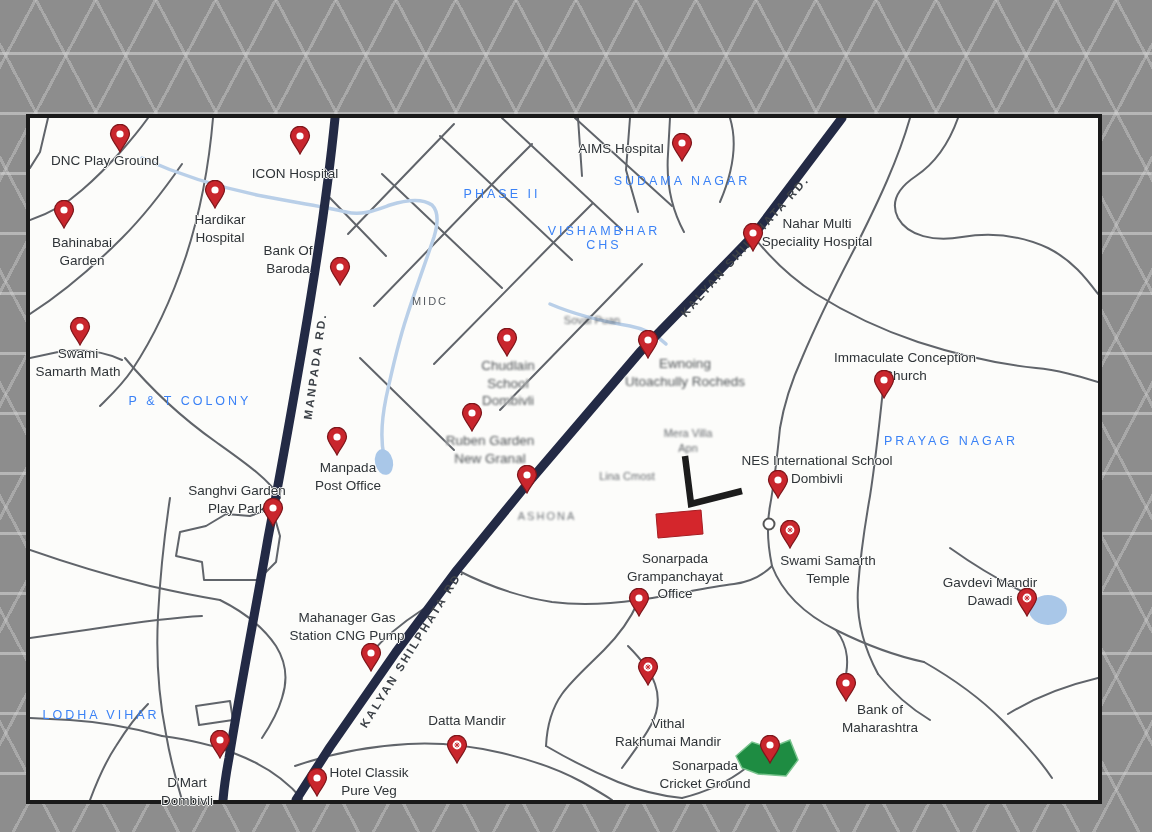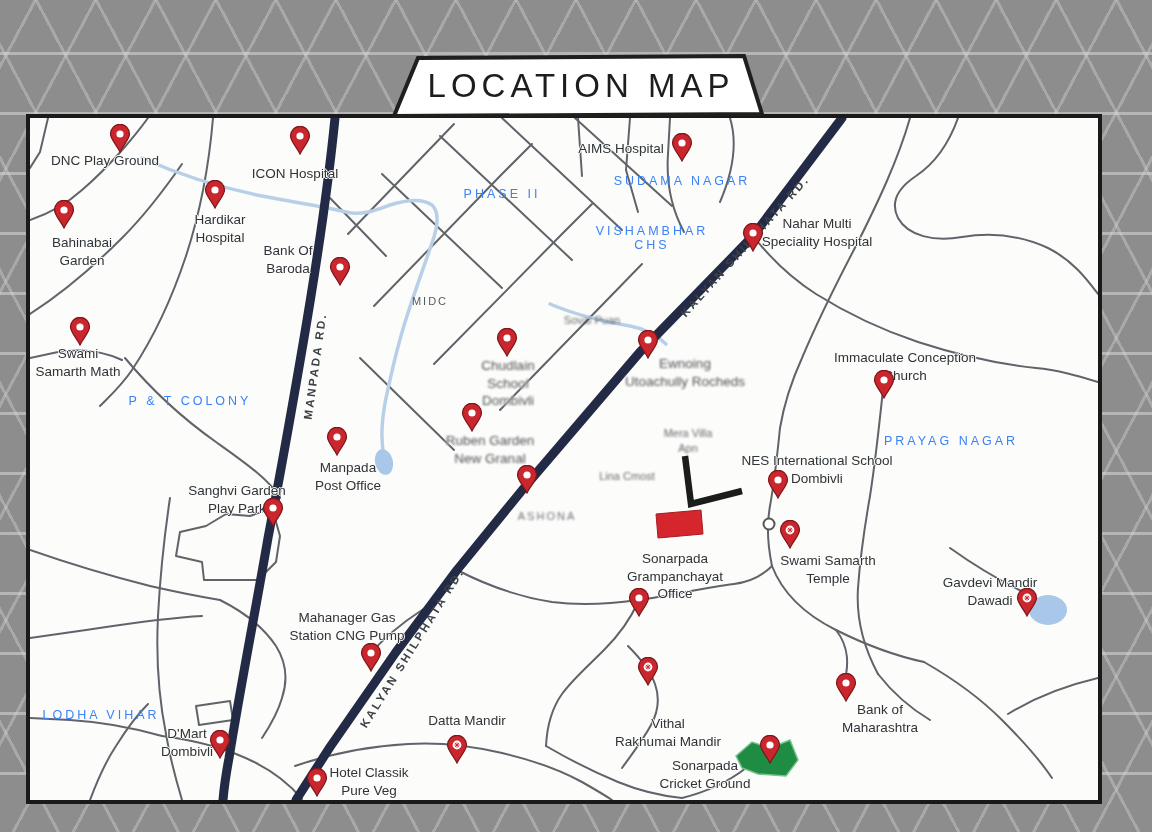--- a/index.html
+++ b/index.html
@@ -124,21 +124,21 @@
         <path d="M706 638 L722 624 L740 630 L760 622 L768 642 L756 658 L728 656 L712 650 Z" fill="#1e8c42" stroke="#79c48e" stroke-width="1.5"></path>
         <circle cx="739" cy="406" r="5.5" fill="#fff" stroke="#555" stroke-width="2"></circle>
       </svg>
 
       <div class="road-label manpada">MANPADA RD.</div>
       <div class="road-label kalyan-top">KALYAN SHILPHATA RD.</div>
       <div class="road-label kalyan-bottom">KALYAN SHILPHATA RD.</div>
 
     <div class="area-label" style="left: 472px; top: 76px;">PHASE II</div>
         <div class="area-label" style="left: 652px; top: 63px;">SUDAMA NAGAR</div>
-        <div class="area-label" style="left: 574px; top: 120px; margin-left: 48px;">VISHAMBHAR
+        <div class="area-label" style="left: 574px; top: 120px;">VISHAMBHAR
 CHS</div>
         <div class="area-label" style="left: 160px; top: 283px; text-align: right;">P &amp; T COLONY</div>
         <div class="area-label" style="left: 921px; top: 323px;">PRAYAG NAGAR</div>
         <div class="area-label" style="left: 71px; top: 597px;">LODHA VIHAR</div>
         <div class="area-label small" style="left: 400px; top: 183px;">MIDC</div>
         <div class="area-label small blur" style="left: 517px; top: 398px;">ASHONA</div>
         <div class="tiny-label blur" style="left: 562px; top: 202px;">Soval Puan</div>
         <div class="tiny-label blur" style="left: 658px; top: 323px;">Mera Villa
 Apn</div>
         <div class="tiny-label blur" style="left: 597px; top: 358px;">Lina Cmost</div>
@@ -259,21 +259,21 @@
   <circle cx="11" cy="10" r="3.6" fill="#fff"></circle>
 
 </svg></div>
         <div class="place-label" style="left: 317px; top: 509px;">Mahanager Gas
 Station CNG Pump</div>
         <div class="pin" style="left: 330px; top: 525px;"><svg width="22" height="29" viewBox="0 0 22 29">
   <path d="M11 28 C7.5 20.5 1.5 15.5 1.5 9.8 A9.5 9.5 0 1 1 20.5 9.8 C20.5 15.5 14.5 20.5 11 28 Z" fill="#c9262d" stroke="#7e161b" stroke-width="1.2"></path>
   <circle cx="11" cy="10" r="3.6" fill="#fff"></circle>
 
 </svg></div>
-        <div class="place-label" style="left: 157px; top: 625px;">D'Mart
+        <div class="place-label" style="left: 157px; top: 674px;">D'Mart
 Dombivli</div>
         <div class="pin" style="left: 179px; top: 612px;"><svg width="22" height="29" viewBox="0 0 22 29">
   <path d="M11 28 C7.5 20.5 1.5 15.5 1.5 9.8 A9.5 9.5 0 1 1 20.5 9.8 C20.5 15.5 14.5 20.5 11 28 Z" fill="#c9262d" stroke="#7e161b" stroke-width="1.2"></path>
   <circle cx="11" cy="10" r="3.6" fill="#fff"></circle>
 
 </svg></div>
         <div class="place-label" style="left: 437px; top: 603px;">Datta Mandir</div>
         <div class="pin" style="left: 416px; top: 617px;"><svg width="22" height="29" viewBox="0 0 22 29">
   <path d="M11 28 C7.5 20.5 1.5 15.5 1.5 9.8 A9.5 9.5 0 1 1 20.5 9.8 C20.5 15.5 14.5 20.5 11 28 Z" fill="#c9262d" stroke="#7e161b" stroke-width="1.2"></path>
   <circle cx="11" cy="10" r="4.4" fill="#fff"></circle>
@@ -316,20 +316,14 @@
 
 </svg></div>
         <div class="pin" style="left: 486px; top: 347px;"><svg width="22" height="29" viewBox="0 0 22 29">
   <path d="M11 28 C7.5 20.5 1.5 15.5 1.5 9.8 A9.5 9.5 0 1 1 20.5 9.8 C20.5 15.5 14.5 20.5 11 28 Z" fill="#c9262d" stroke="#7e161b" stroke-width="1.2"></path>
   <circle cx="11" cy="10" r="3.6" fill="#fff"></circle>
 
 </svg></div>
       </div>
   </div>
 
-  <div class="banner">
-    <svg width="378" height="64" viewBox="0 0 378 64">
-      <polygon points="26,4 352,2 370,60 2,62" fill="#ffffff" stroke="#1f1f1f" stroke-width="4"></polygon>
-    </svg>
-    <div class="title">LOCATION MAP</div>
-  </div>
 
 </div>
 
 </body></html>

